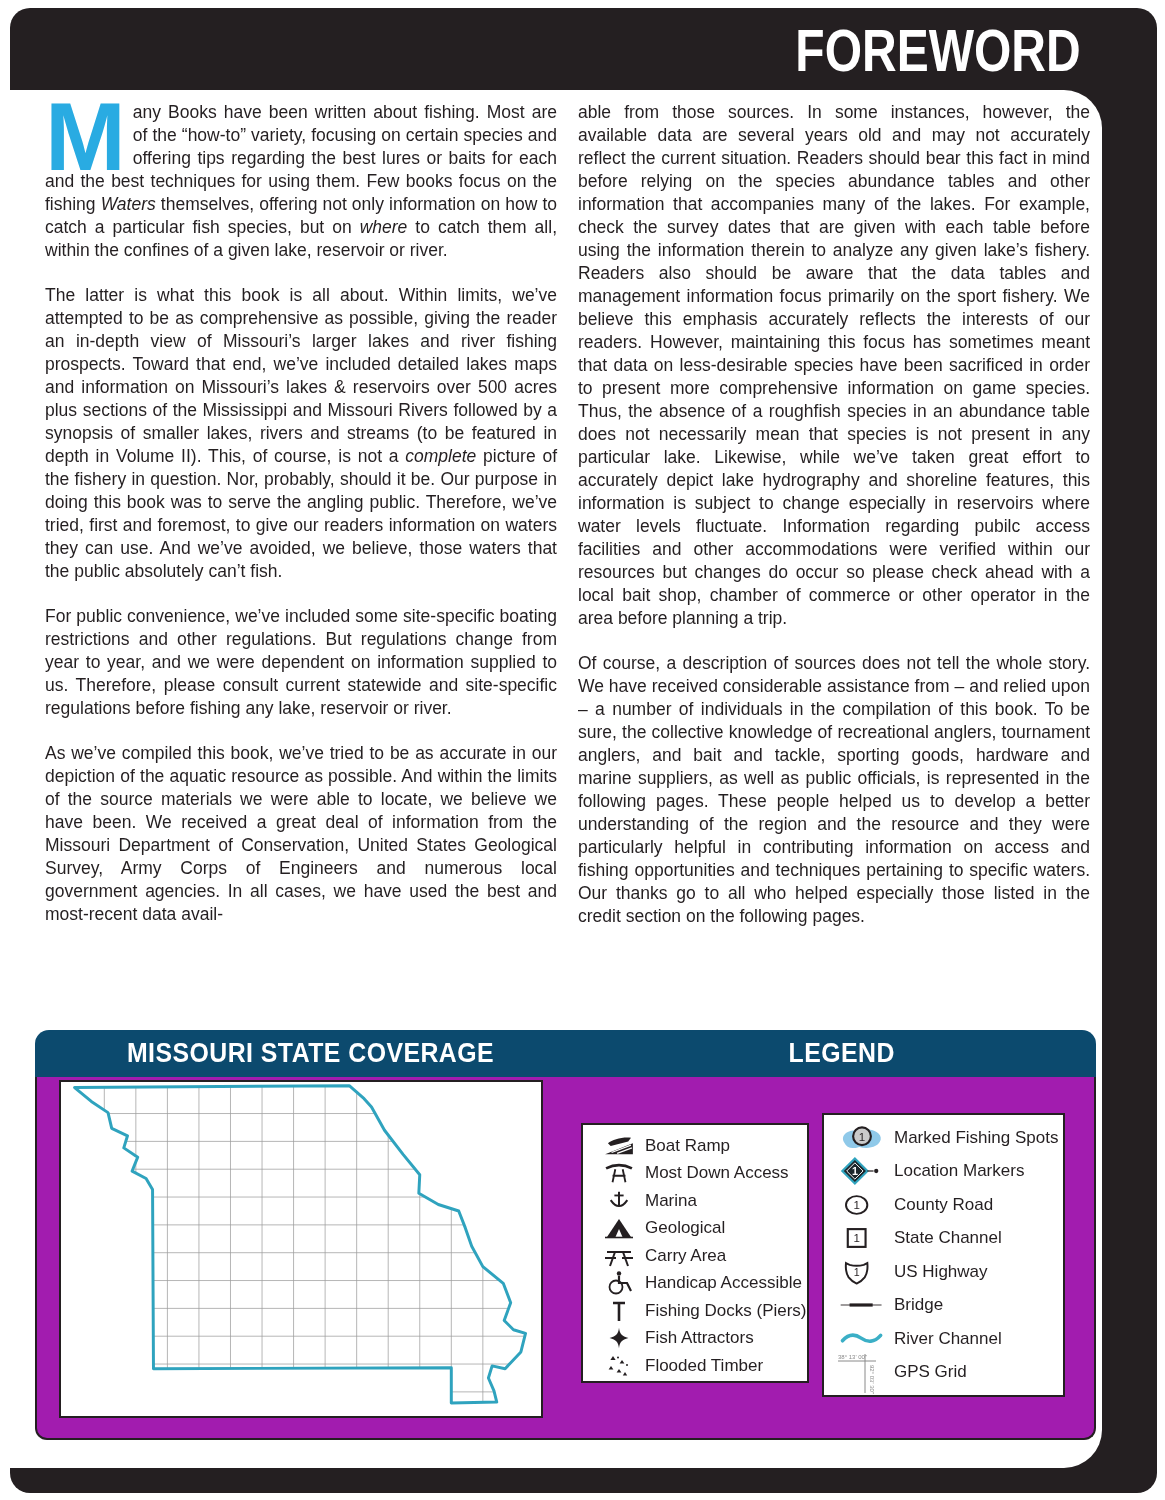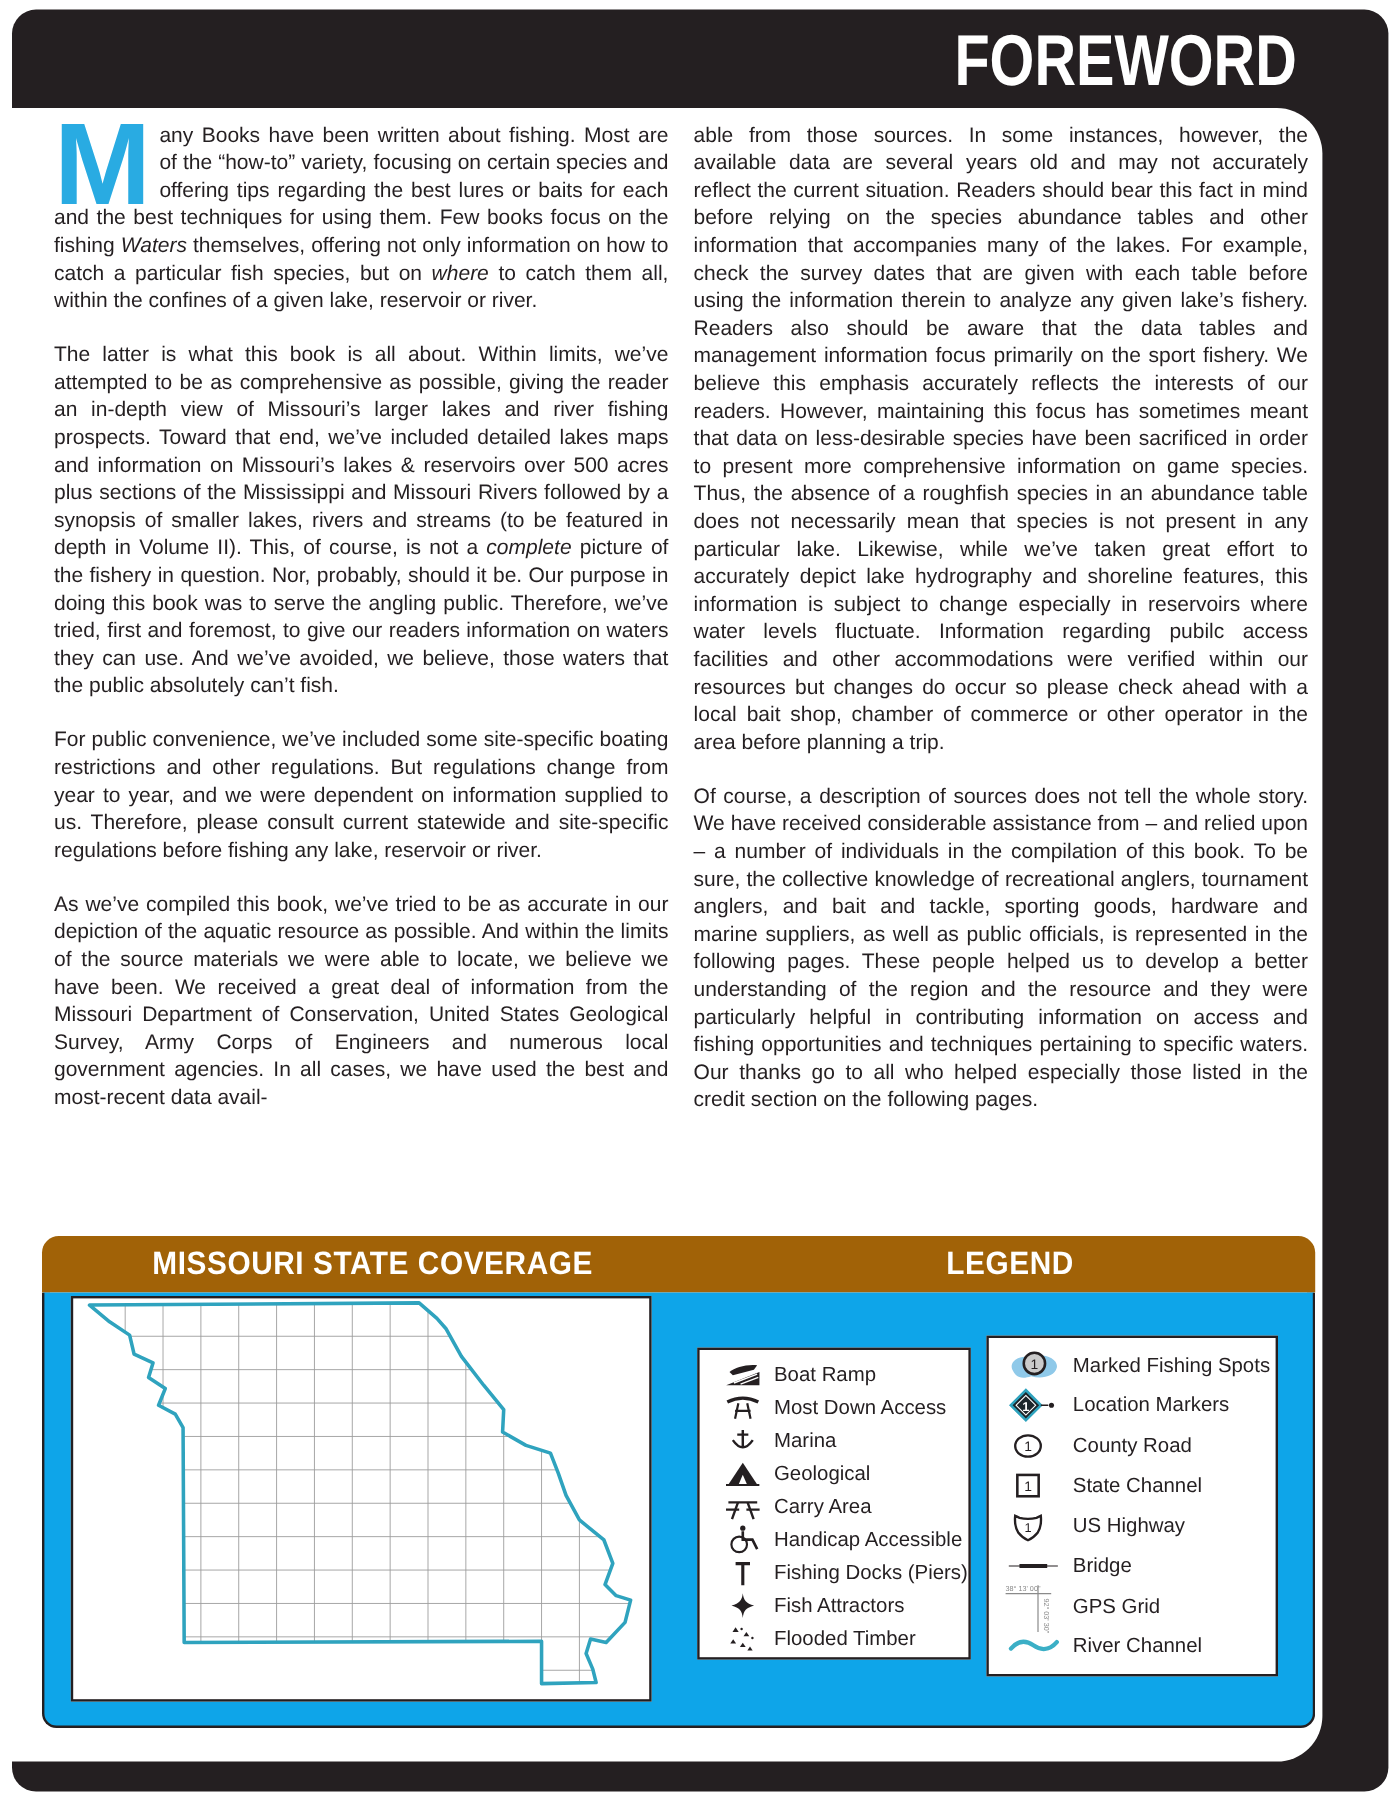--- a/index.html
+++ b/index.html
@@ -17,27 +17,27 @@
   .col{position:absolute;top:101px;width:512px;z-index:3;}
   .col-left{left:45px;}
   .col-right{left:578px;}
   .col p{margin:0 0 22px 0;font-size:17.5px;line-height:23px;text-align:justify;}
   .col p:last-child{margin-bottom:12px;}
   .dropcap{float:left;color:#29abe2;font-weight:bold;font-size:97px;line-height:66px;
     margin:3px 7px 0 0;}
   .it{font-style:italic;}
   
   .panel-header{position:absolute;left:35px;top:1030px;width:1061px;height:47px;
-    background:#a16207;border-radius:14px 14px 0 0;display:flex;align-items:center;z-index:3;}
+    background:#0c4a6e;border-radius:14px 14px 0 0;display:flex;align-items:center;z-index:3;}
   .panel-header .ph-left{width:52%;text-align:center;}
   .panel-header .ph-right{width:48%;text-align:center;}
   .panel-header span{color:#fff;font-weight:bold;font-size:27px;letter-spacing:.5px;
     display:inline-block;transform:scaleX(0.92);white-space:nowrap;}
   .panel-body{position:absolute;left:35px;top:1077px;width:1061px;height:363px;
-    background:#0ea5e9;border:2px solid #241f21;border-top:none;
+    background:#a21caf;border:2px solid #241f21;border-top:none;
     border-radius:0 0 12px 12px;box-sizing:border-box;z-index:3;}
   .map-box{position:absolute;left:22px;top:3px;width:484px;height:338px;
     border:2px solid #241f21;box-sizing:border-box;background:#fff;}
   .map-box svg{display:block;width:100%;height:100%;}
   .legend-box{position:absolute;border:2px solid #241f21;box-sizing:border-box;background:#fff;}
   .lb-left{left:544px;top:46px;width:228px;height:260px;padding:7px 0 0 10px;}
   .lb-right{left:785px;top:36px;width:243px;height:284px;padding:6px 0 0 6px;}
   .lrow{display:flex;align-items:center;}
   .lb-left .lrow{height:27.5px;}
   .lb-right .lrow{height:33.5px;}
@@ -266,32 +266,32 @@
       <span class="licon">
         <svg width="56" height="32" viewBox="0 0 56 36">
             <line x1="4" y1="18" x2="50" y2="18" stroke="#241f21" stroke-width="1"></line>
             <line x1="14" y1="18" x2="40" y2="18" stroke="#241f21" stroke-width="3.6"></line>
           </svg>
       </span>
       <span class="llabel">Bridge</span>
     </div>
     <div class="lrow">
       <span class="licon">
+        <svg width="56" height="32" viewBox="0 0 56 36">
+            <path d="M6 20 C13 12 20 12 27 17 C34 22 42 22 49 14" fill="none" stroke="#3bafc6" stroke-width="4" stroke-linecap="round"></path>
+          </svg>
+      </span>
+      <span class="llabel">River Channel</span>
+    </div>
+    <div class="lrow">
+      <span class="licon">
         <svg width="56" height="46" viewBox="0 0 56 46">
             <line x1="4" y1="12" x2="42" y2="12" stroke="#8a8a8a" stroke-width="1"></line>
             <line x1="31" y1="5" x2="31" y2="44" stroke="#8a8a8a" stroke-width="1"></line>
             <text x="4" y="9.5" font-size="6" fill="#8a8a8a">38° 13' 00"</text>
             <text font-size="6" fill="#8a8a8a" transform="translate(36 16) rotate(90)">92° 03' 30"</text>
           </svg>
       </span>
       <span class="llabel">GPS Grid</span>
     </div>
-    <div class="lrow">
-      <span class="licon">
-        <svg width="56" height="32" viewBox="0 0 56 36">
-            <path d="M6 20 C13 12 20 12 27 17 C34 22 42 22 49 14" fill="none" stroke="#3bafc6" stroke-width="4" stroke-linecap="round"></path>
-          </svg>
-      </span>
-      <span class="llabel">River Channel</span>
-    </div>
   </div>
 
 </div>
 
 </body></html>

